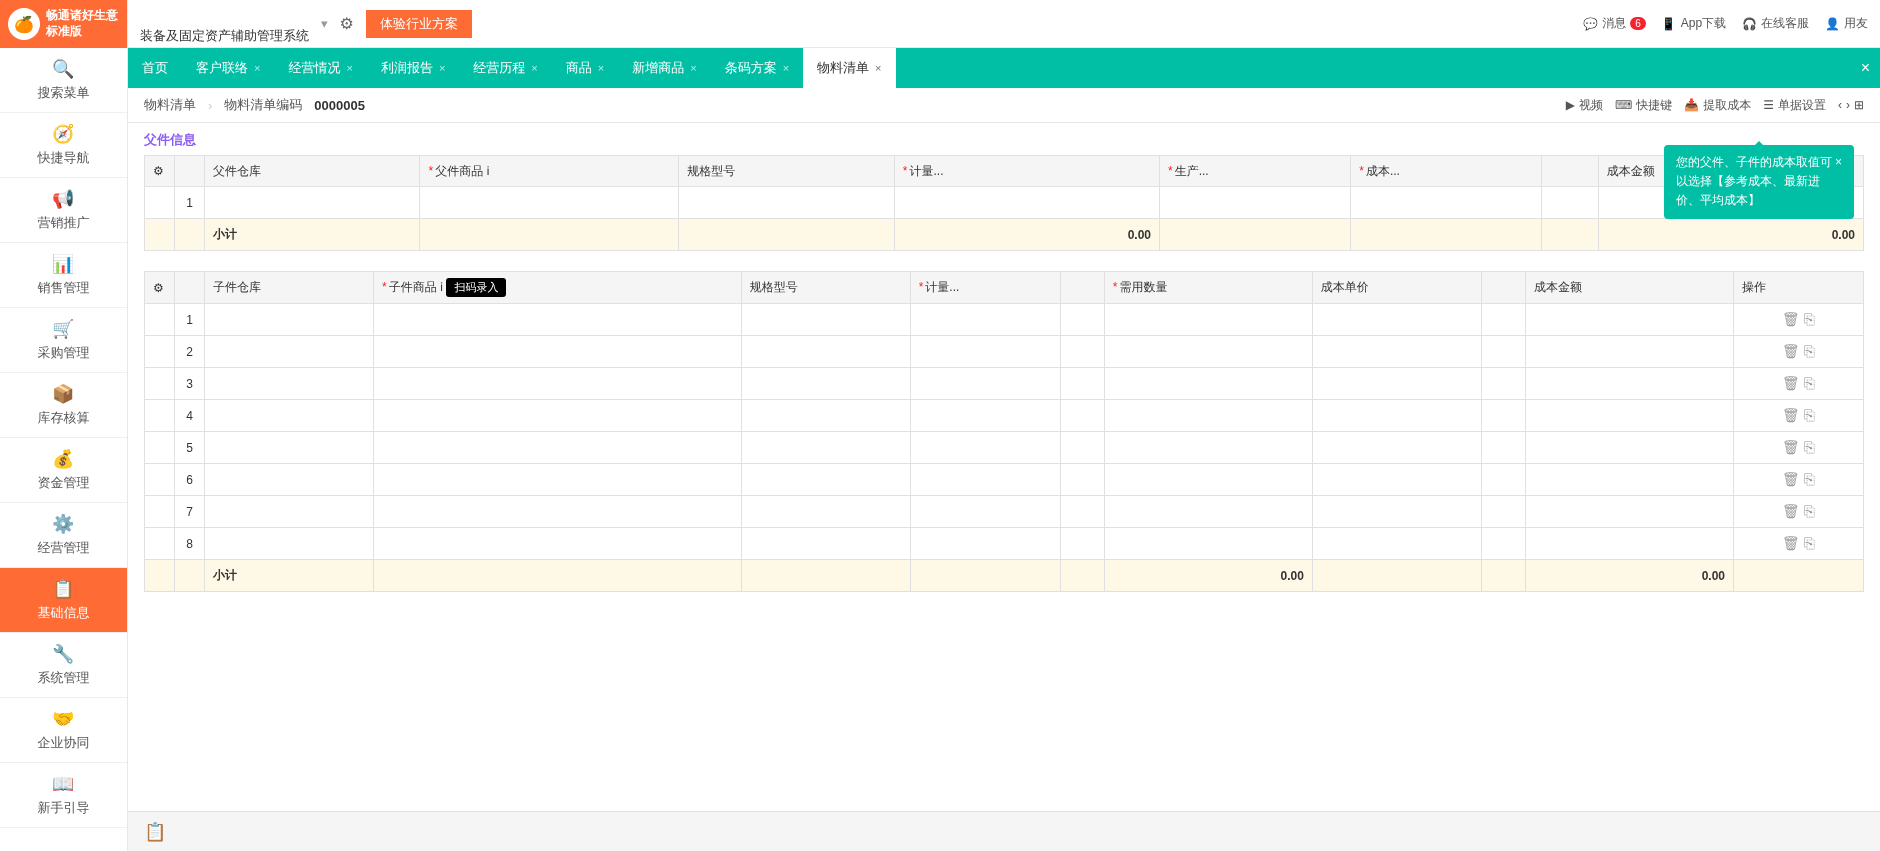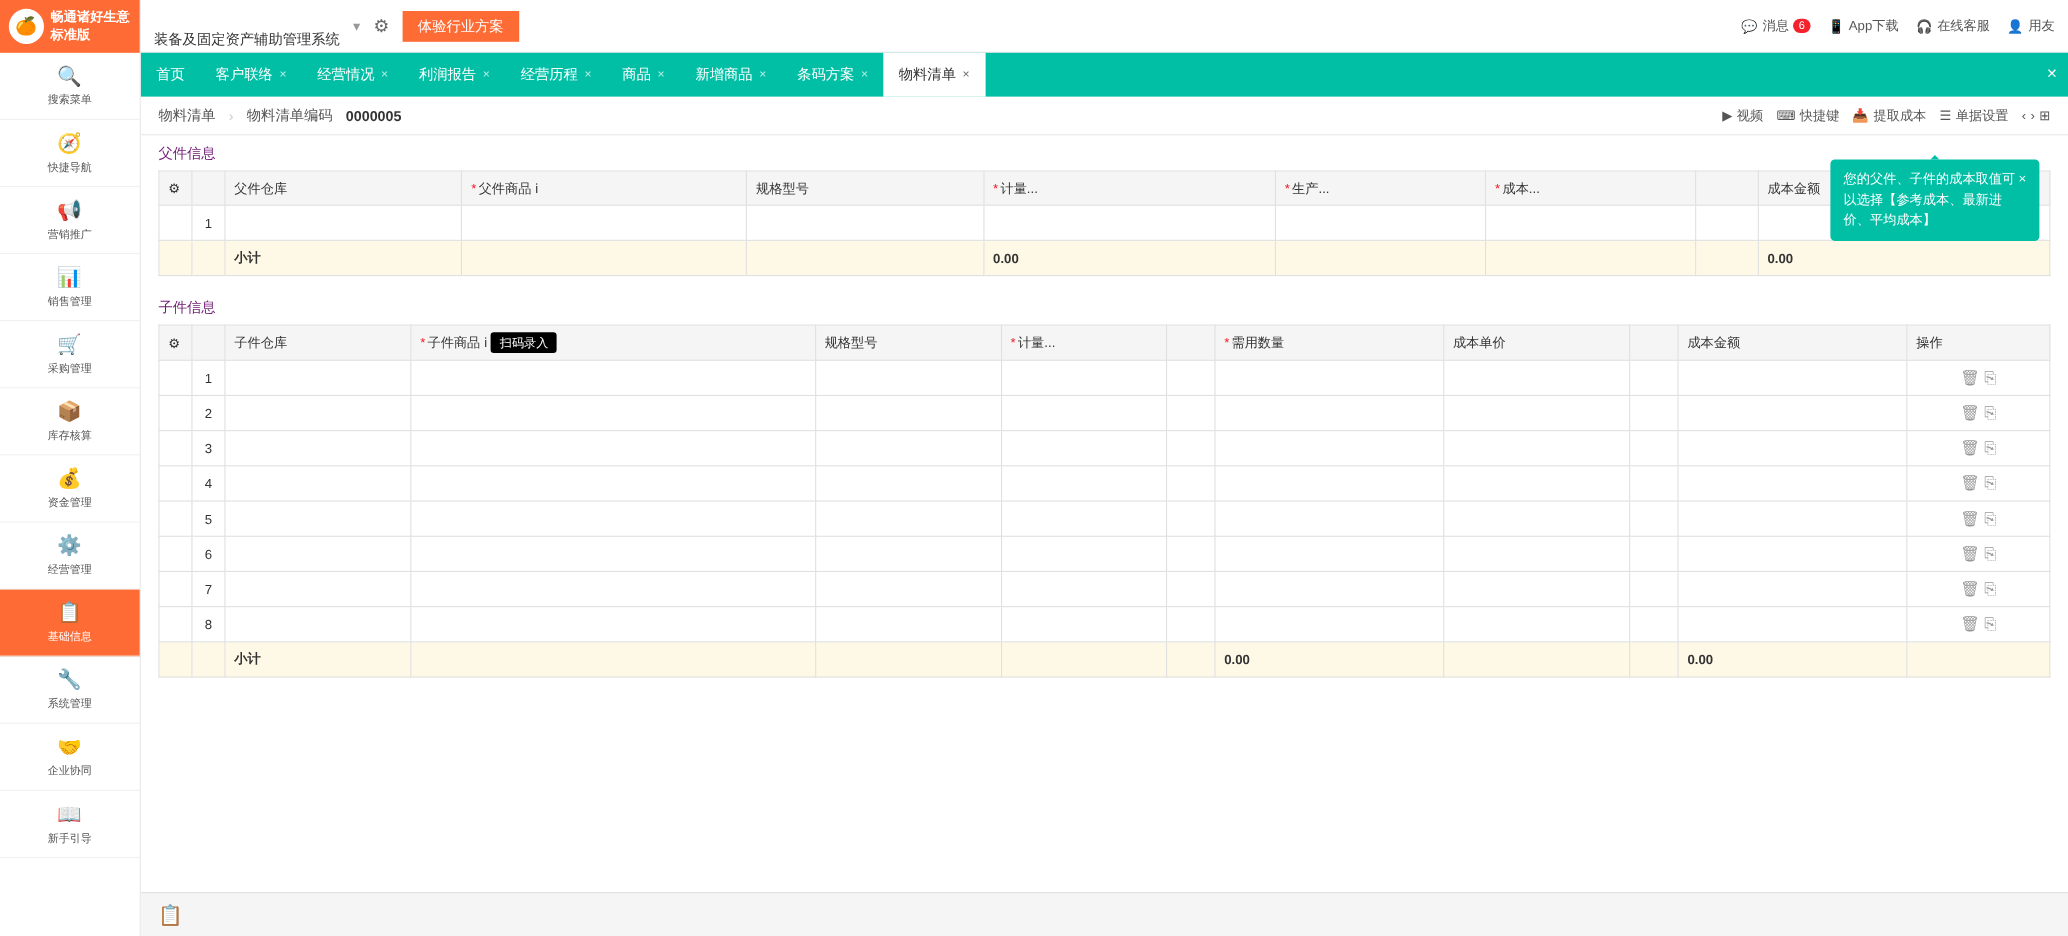--- a/index.html
+++ b/index.html
@@ -6,21 +6,21 @@
     body { font-family: 'Microsoft YaHei', Arial, sans-serif; font-size: 13px; background: #f5f5f5; display: flex; height: 851px; overflow: hidden; }
 
     
     .sidebar { width: 128px; background: #fff; border-right: 1px solid #e8e8e8; display: flex; flex-direction: column; flex-shrink: 0; }
     .sidebar-logo { background: #ff6b35; padding: 10px 8px; display: flex; align-items: center; gap: 6px; color: #fff; font-size: 14px; font-weight: bold; height: 48px; }
     .sidebar-logo-icon { width: 32px; height: 32px; background: #fff; border-radius: 50%; display: flex; align-items: center; justify-content: center; color: #ff6b35; font-size: 16px; font-weight: bold; flex-shrink: 0; }
     .sidebar-logo-text { font-size: 12px; line-height: 1.3; }
     .sidebar-item { display: flex; flex-direction: column; align-items: center; padding: 10px 4px; cursor: pointer; color: #555; font-size: 12px; gap: 4px; border-bottom: 1px solid #f0f0f0; }
     .sidebar-item.active { color: #fff; background: #ff6b35; }
     .sidebar-item-icon { font-size: 18px; }
-    .sidebar-item-label { font-size: 10px; }
+    .sidebar-item-label { font-size: 13px; }
 
     
     .main { flex: 1; display: flex; flex-direction: column; overflow: hidden; }
 
     
     .topbar { height: 48px; background: #fff; border-bottom: 1px solid #e8e8e8; display: flex; align-items: center; padding: 0 12px; gap: 12px; flex-shrink: 0; }
     .topbar-btn { background: #ff6b35; color: #fff; border: none; border-radius: 0; padding: 5px 14px; cursor: pointer; font-size: 13px; }
     .topbar-right { display: flex; align-items: center; gap: 16px; margin-left: auto; color: #555; font-size: 12px; }
     .topbar-right-item { display: flex; align-items: center; gap: 4px; cursor: pointer; }
     .badge { background: #f5222d; color: #fff; border-radius: 10px; font-size: 10px; padding: 1px 5px; }
@@ -39,21 +39,21 @@
     .page-header { display: flex; align-items: center; padding: 8px 16px; border-bottom: 1px solid #e8e8e8; gap: 12px; background: #fff; }
     .breadcrumb-item { color: #555; font-size: 13px; cursor: pointer; }
     .breadcrumb-sep { color: #ccc; }
     .doc-code { color: #333; font-size: 13px; font-weight: bold; }
     .page-header-right { margin-left: auto; display: flex; align-items: center; gap: 12px; font-size: 12px; color: #555; }
     .page-header-right-item { display: flex; align-items: center; gap: 4px; cursor: pointer; }
     .page-header-nav { display: flex; align-items: center; gap: 4px; }
 
     
     .section { padding: 8px 16px 0; }
-    .section-title { font-size: 13px; font-weight: normal; color: #701a75; margin-bottom: 6px; }
+    .section-title { font-size: 13px; font-weight: bold; color: #8b5cf6; margin-bottom: 6px; }
 
     
     .data-table { width: 100%; border-collapse: collapse; font-size: 12px; }
     .data-table th { background: #f5f5f5; border: 1px solid #e0e0e0; padding: 6px 8px; text-align: left; color: #333; font-weight: normal; white-space: nowrap; }
     .data-table td { border: 1px solid #e0e0e0; padding: 4px 8px; color: #333; height: 32px; }
     .data-table tr.subtotal td { background: #fef9e7; font-weight: bold; }
     .row-num { color: #999; text-align: center; width: 30px; }
     .col-settings { width: 30px; text-align: center; }
     .required-star { color: #f5222d; margin-right: 2px; }
     .scan-btn { background: #000000; color: #fff; border: none; border-radius: 3px; padding: 2px 8px; font-size: 11px; cursor: pointer; }
@@ -62,21 +62,21 @@
 
     
     .tooltip-popup { position: absolute; background: #00bfa5; color: #fff; border-radius: 4px; padding: 8px 12px; font-size: 12px; line-height: 1.6; width: 190px; z-index: 100; }
     .tooltip-popup::before { content: ''; position: absolute; top: -8px; left: 50%; transform: translateX(-50%); border: 4px solid transparent; border-bottom-color: #00bfa5; }
     .tooltip-close { float: right; cursor: pointer; font-size: 12px; }
     .tooltip-container { position: relative; }
 
     
     .bottom-bar { height: 40px; background: #f5f5f5; border-top: 1px solid #e0e0e0; display: flex; align-items: center; padding: 0 16px; gap: 12px; flex-shrink: 0; }
     .bottom-icon { font-size: 18px; color: #555; cursor: pointer; }
-    .amount-col { min-width: 80px; }
+    .amount-col { min-width: 80px; text-align: right; }
   </style>
 </head>
 <body>
 
 <div class="sidebar">
   <div class="sidebar-logo">
     <div class="sidebar-logo-icon">🍊</div>
     <div class="sidebar-logo-text">
       <div>畅通诸好生意</div>
       <div>标准版</div>
@@ -283,21 +283,20 @@
             <td></td>
             <td></td>
             <td></td>
             <td class="amount-col">0.00</td>
           </tr>
         </tbody>
       </table>
     </div>
 
     <div class="section" style="margin-top:12px;">
-      <div class="section-title">子件信息</div>
       <table class="data-table">
         <thead>
           <tr>
             <th class="col-settings"><span>⚙</span></th>
             <th></th>
             <th>子件仓库</th>
             <th><span class="required-star">*</span>子件商品 ℹ <button class="scan-btn">扫码录入</button></th>
             <th>规格型号</th>
             <th><span class="required-star">*</span>计量...</th>
             <th></th>

